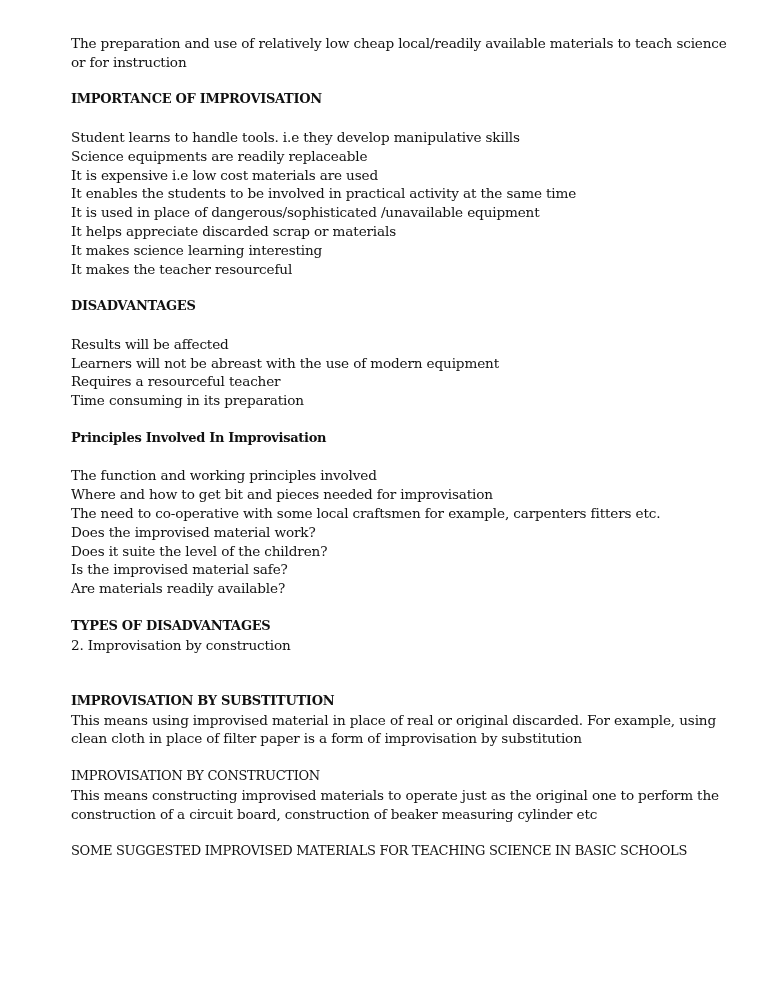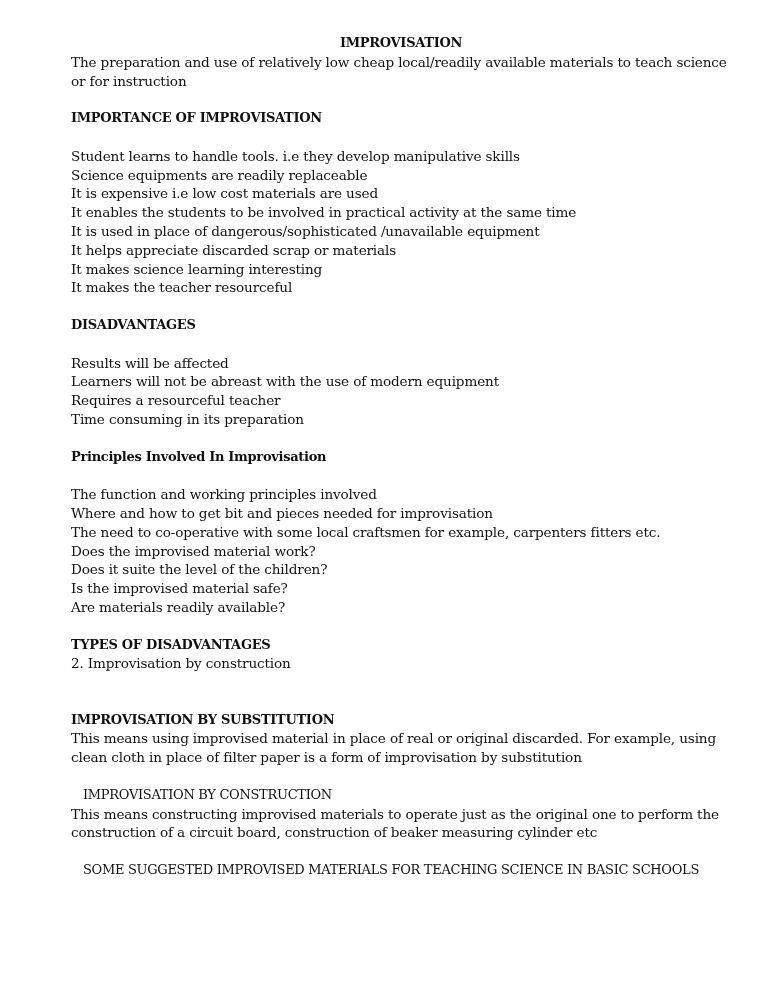--- a/index.html
+++ b/index.html
@@ -8,29 +8,28 @@
     font-family: "DejaVu Serif", "Liberation Serif", serif;
     color: #111111;
   }
   .page { position: absolute; left: 71px; top: 34px; width: 660px; }
   .line {
     font-size: 13.6px; line-height: 18.8px; white-space: nowrap;
     letter-spacing: -0.15px;
   }
   .center { text-align: center; width: 660px; }
   .semibold { font-weight: bold; font-size: 13px; letter-spacing: -0.3px; }
-  .upper-plain { font-size: 13px; letter-spacing: -0.3px; margin-left: 12px; }
+  .upper-plain { font-size: 13px; letter-spacing: -0.3px; }
   .gap1 { height: 18.8px; }
   .gap2 { height: 37.6px; }
 </style>
 </head>
 <body>
 
 <div class="page">
-  <div class="line center semibold">IMPROVISATION</div>
   <div class="line">The preparation and use of relatively low cheap local/readily available materials to teach science</div>
   <div class="line">or for instruction</div>
   <div class="gap1"></div>
 
   <div class="line semibold">IMPORTANCE OF IMPROVISATION</div>
   <div class="gap1"></div>
   <div class="line">Student learns to handle tools. i.e they develop manipulative skills</div>
   <div class="line">Science equipments are readily replaceable</div>
   <div class="line">It is expensive i.e low cost materials are used</div>
   <div class="line">It enables the students to be involved in practical activity at the same time</div>

